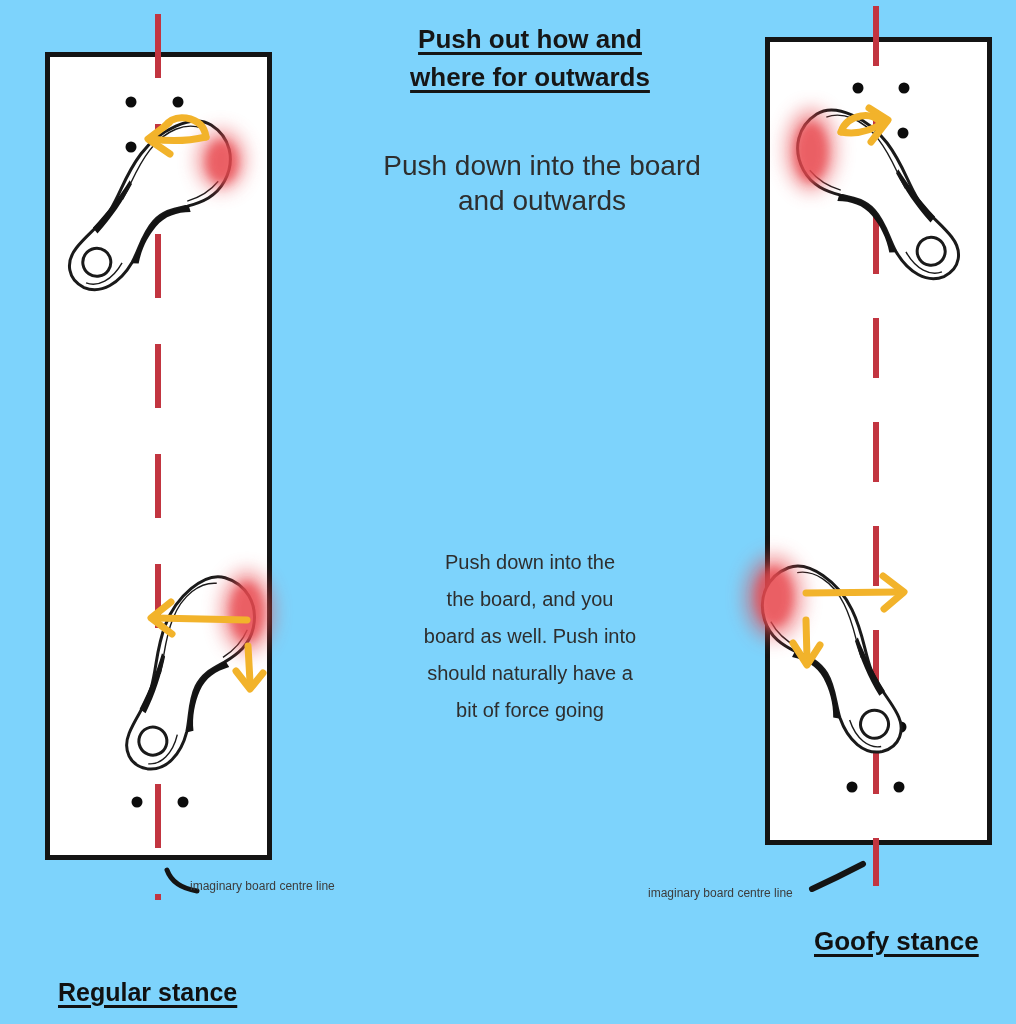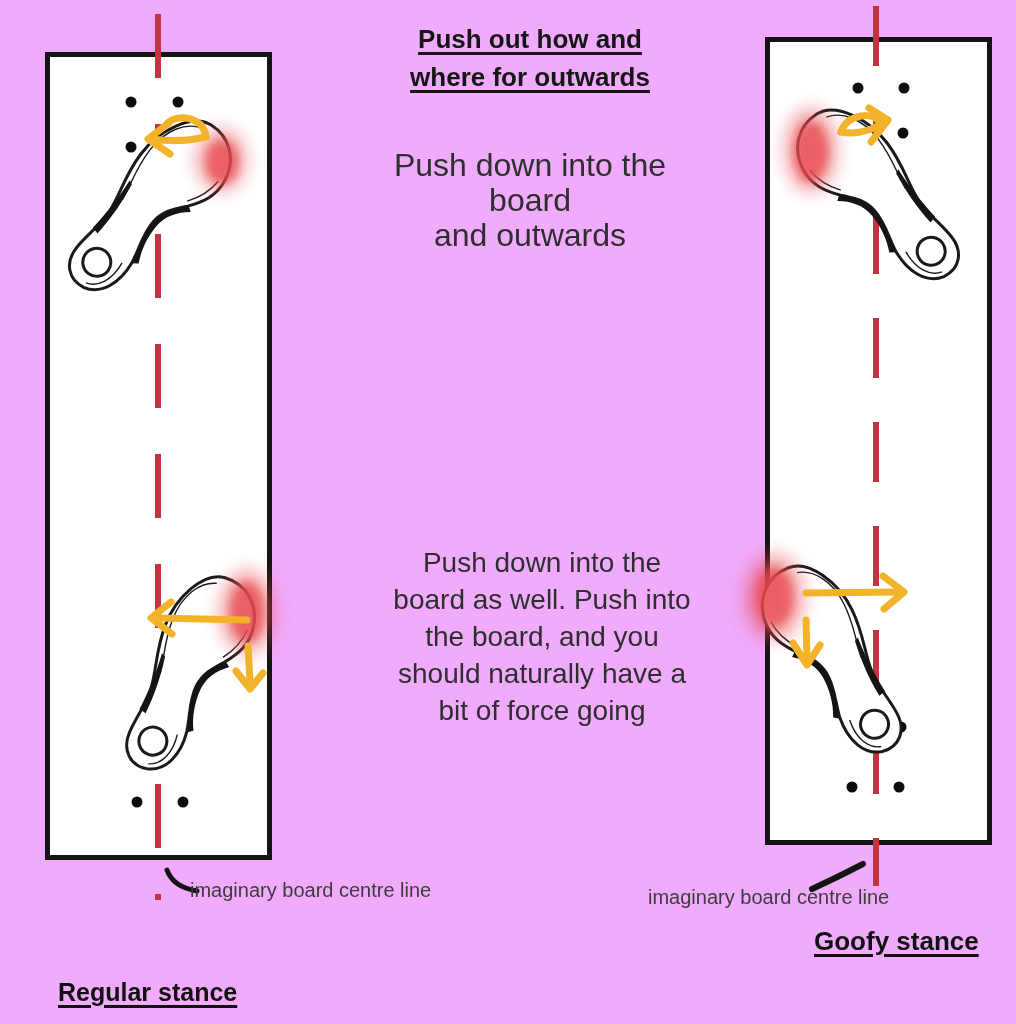--- a/index.html
+++ b/index.html
@@ -1,44 +1,44 @@
 <!DOCTYPE html>
 <html><head>
 <meta charset="utf-8">
 <style>
   html,body{margin:0;padding:0;background:#ffffff;}
   .canvas{
-    position:relative;width:1016px;height:1024px;background:#f0abfc;overflow:hidden;
+    position:relative;width:1016px;height:1024px;background:#7dd3fc;overflow:hidden;
     font-family:"Liberation Sans","DejaVu Sans",sans-serif;color:#1c1c1c;
   }
   .board{
     position:absolute;border:5px solid #141414;background:#ffffff;box-sizing:border-box;
   }
   #board-left{left:45px;top:52px;width:227px;height:808px;}
   #board-right{left:765px;top:37px;width:227px;height:808px;}
   .overlay{position:absolute;left:0;top:0;z-index:2;}
   .txt{position:absolute;z-index:3;text-align:center;}
   .title{
     left:368px;top:20px;width:324px;font-size:26px;font-weight:bold;line-height:38px;color:#161616;
   }
   .title .tline{text-decoration:underline;text-decoration-thickness:3px;text-underline-offset:4px;}
   .subtitle{
-    left:350px;top:148px;width:360px;font-size:32px;line-height:35px;color:#2e2e2e;
+    left:362px;top:148px;width:360px;font-size:28px;line-height:35px;color:#2e2e2e;
   }
   .note{
-    left:364px;top:544px;width:356px;font-size:28px;line-height:37px;color:#2e2e2e;
+    left:352px;top:544px;width:356px;font-size:20px;line-height:37px;color:#2e2e2e;
   }
   .stance{
     font-size:25px;font-weight:bold;color:#111;text-decoration:underline;
     text-decoration-thickness:3px;text-underline-offset:4px;text-align:left;
   }
   #stance-left{left:58px;top:950px;margin-top:28px;}
   #stance-right{left:790px;top:926px;font-size:26px;margin-left:24px;}
   .centreline-label{
-    font-size:20px;color:#3c3c3c;text-align:left;font-weight:normal;
+    font-size:12px;color:#3c3c3c;text-align:left;font-weight:normal;
   }
   #centreline-label-left{left:190px;top:879px;}
   #centreline-label-right{left:648px;top:886px;}
 </style>
 </head>
 <body>
 
 <div class="canvas">
 
   <div class="board" id="board-left"></div>
@@ -145,22 +145,22 @@
     <div class="tline">where for outwards</div>
   </div>
 
   <div class="txt subtitle">
     <div>Push down into the board</div>
     <div>and outwards</div>
   </div>
 
   <div class="txt note">
     <div>Push down into the</div>
+    <div>the board, and you</div>
     <div>board as well. Push into</div>
-    <div>the board, and you</div>
     <div>should naturally have a</div>
     <div>bit of force going</div>
   </div>
 
   <div class="txt centreline-label" id="centreline-label-left">imaginary board centre line</div>
   <div class="txt centreline-label" id="centreline-label-right">imaginary board centre line</div>
 
   <div class="txt stance" id="stance-left">Regular stance</div>
   <div class="txt stance" id="stance-right">Goofy stance</div>
 

